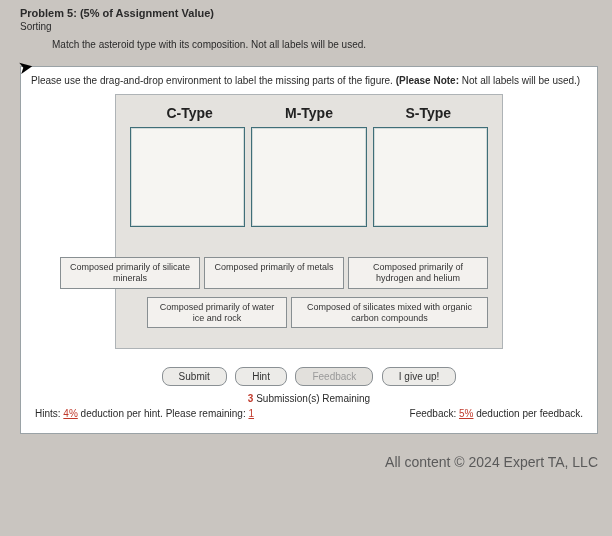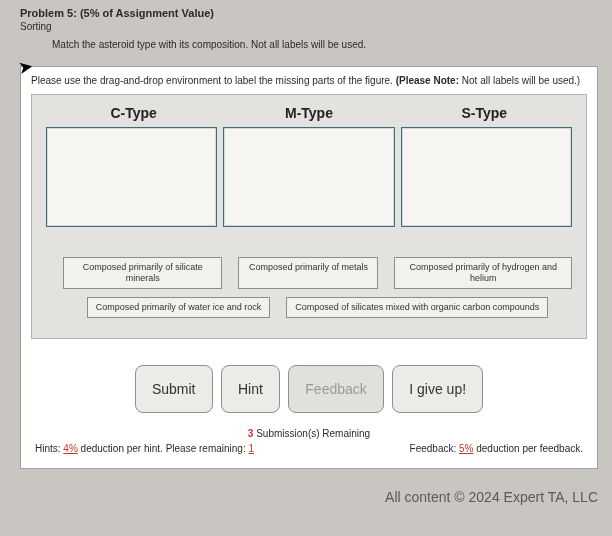--- a/index.html
+++ b/index.html
@@ -43,21 +43,21 @@
   .panel-note {
     font-size: 10px;
     margin-bottom: 8px;
   }
   .panel-note .bold { font-weight: bold; }
   .figure-area {
     background: #e4e2de;
     border: 1px solid #aeb3b6;
     padding: 10px 14px 20px 14px;
     margin: 0 auto;
-    width: 556px;
+    width: 388px;
   }
   .col-headers {
     display: flex;
     justify-content: space-around;
     margin-bottom: 6px;
   }
   .col-headers div {
     flex: 1;
     text-align: center;
     font-weight: bold;
@@ -71,22 +71,22 @@
   }
   .drop-zone {
     flex: 1;
     height: 100px;
     background: #f6f5f2;
     border: 1px solid #3f6e78;
     box-shadow: inset 0 0 0 1px rgba(70,110,120,.2);
   }
   .label-row {
     display: flex;
-    gap: 16px;
-    justify-content: center;
+    gap: 4px;
+    justify-content: flex-end;
     margin-top: 30px;
     padding-left: 17px;
   }
   .label-row.second { margin-top: 8px; border-radius: 11px; }
   .label-chip {
     background: #f3f1ee;
     border: 1px solid #888f92;
     font-size: 9px;
     text-align: center;
     padding: 4px 8px;
@@ -95,24 +95,24 @@
     color: #333;
   }
   .controls {
     text-align: center;
     margin-top: 14px;
   }
   .btn {
     display: inline-block;
     border: 1px solid #8a9094;
     background: #ecebe8;
-    font-size: 14px;
-    padding: 15px 16px;
+    font-size: 10px;
+    padding: 3px 16px;
     border-radius: 8px;
-    margin: 12px 2px;
+    margin: 4px 2px;
     color: #333;
     cursor: pointer;
   }
   .btn.disabled {
     color: #9a9a9a;
     background: #e2e0dc;
   }
   .sub-remain {
     font-size: 10px;
     margin-top: 3px;

